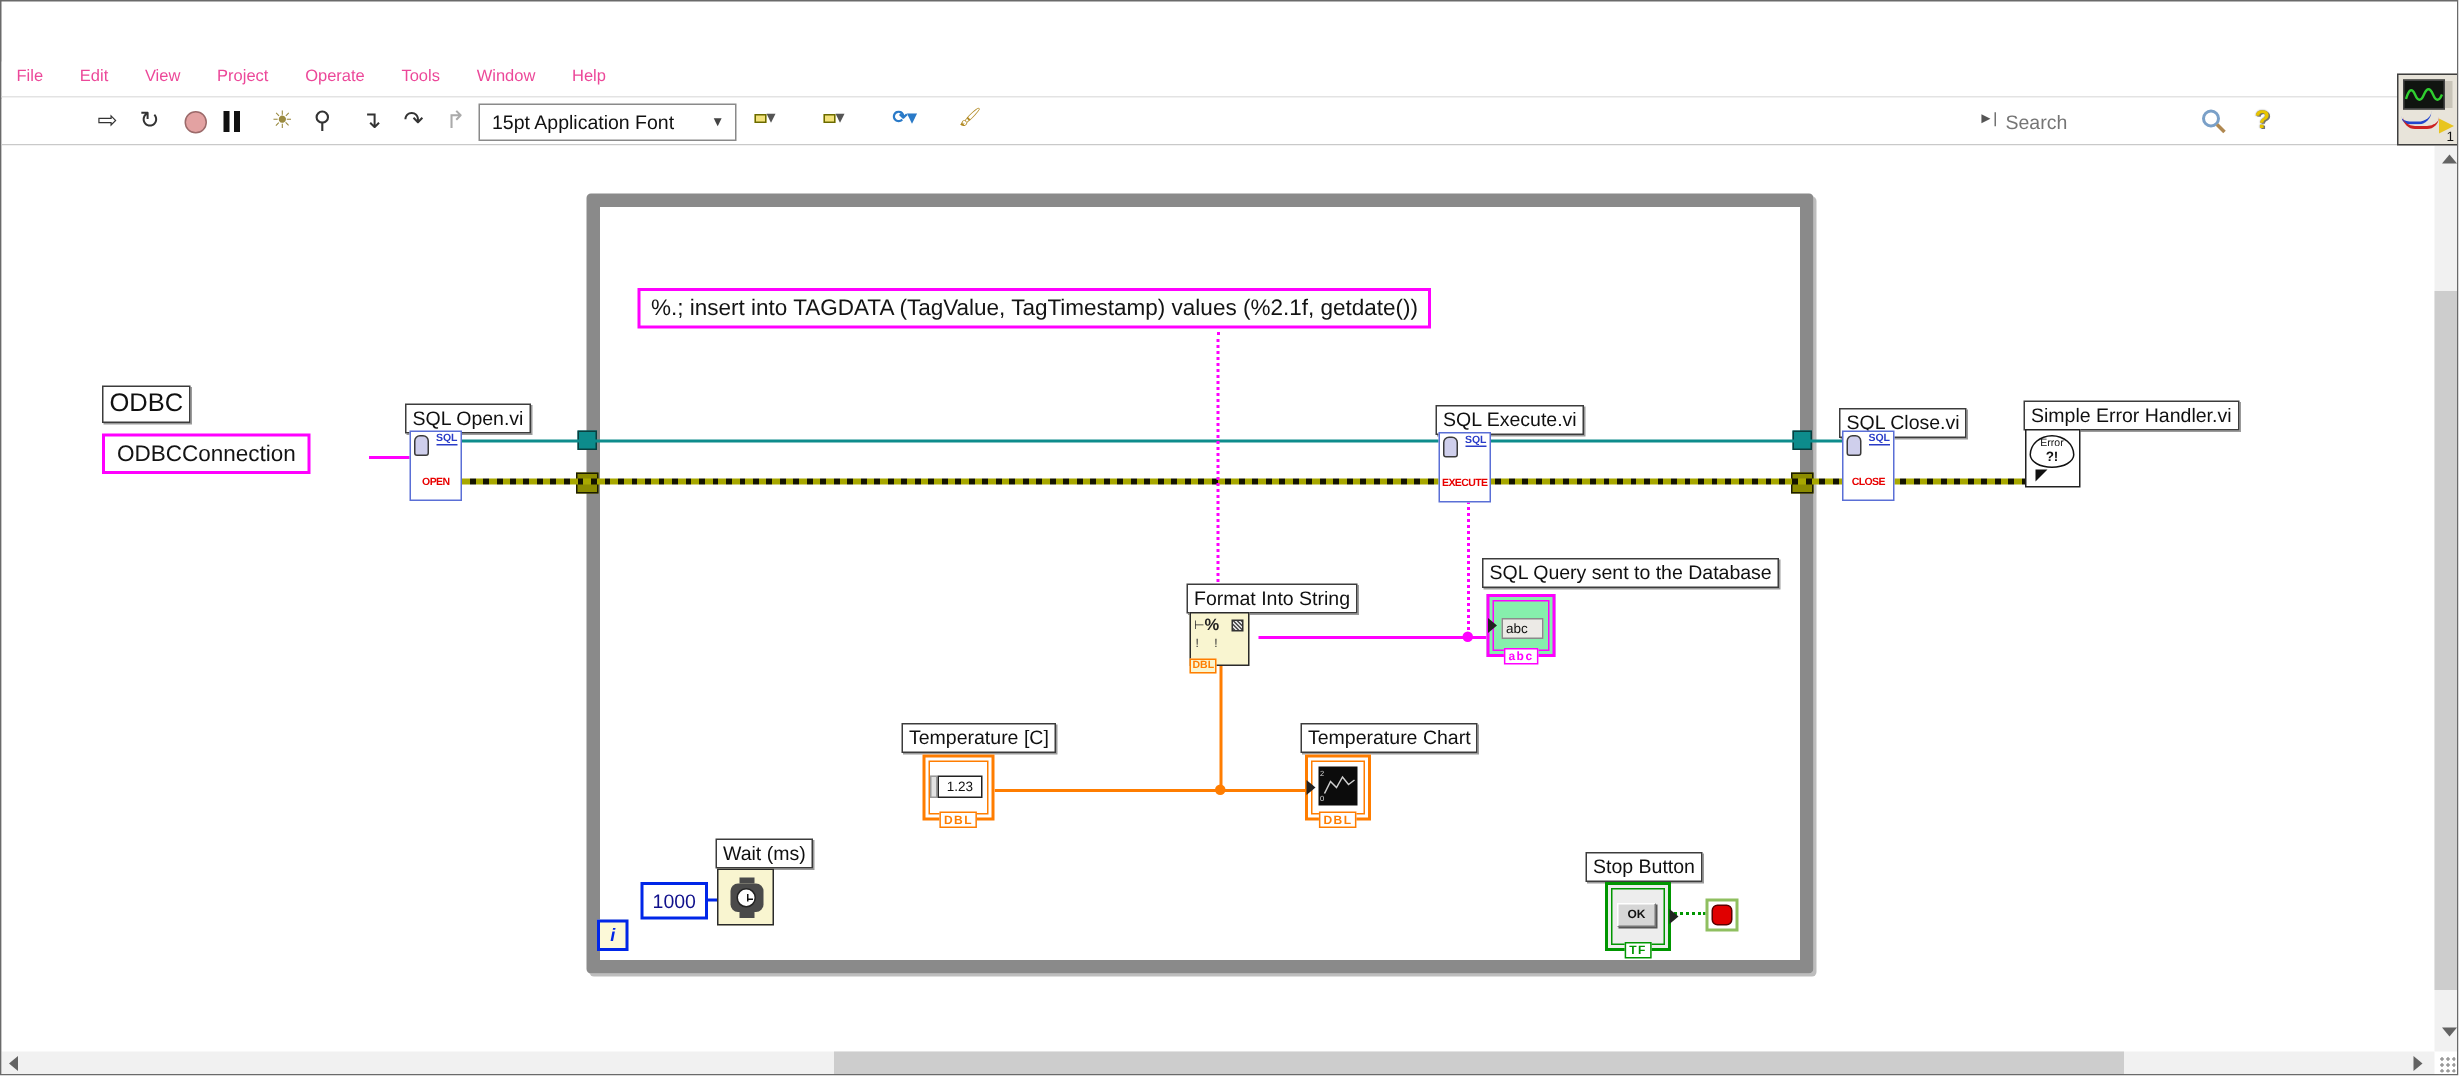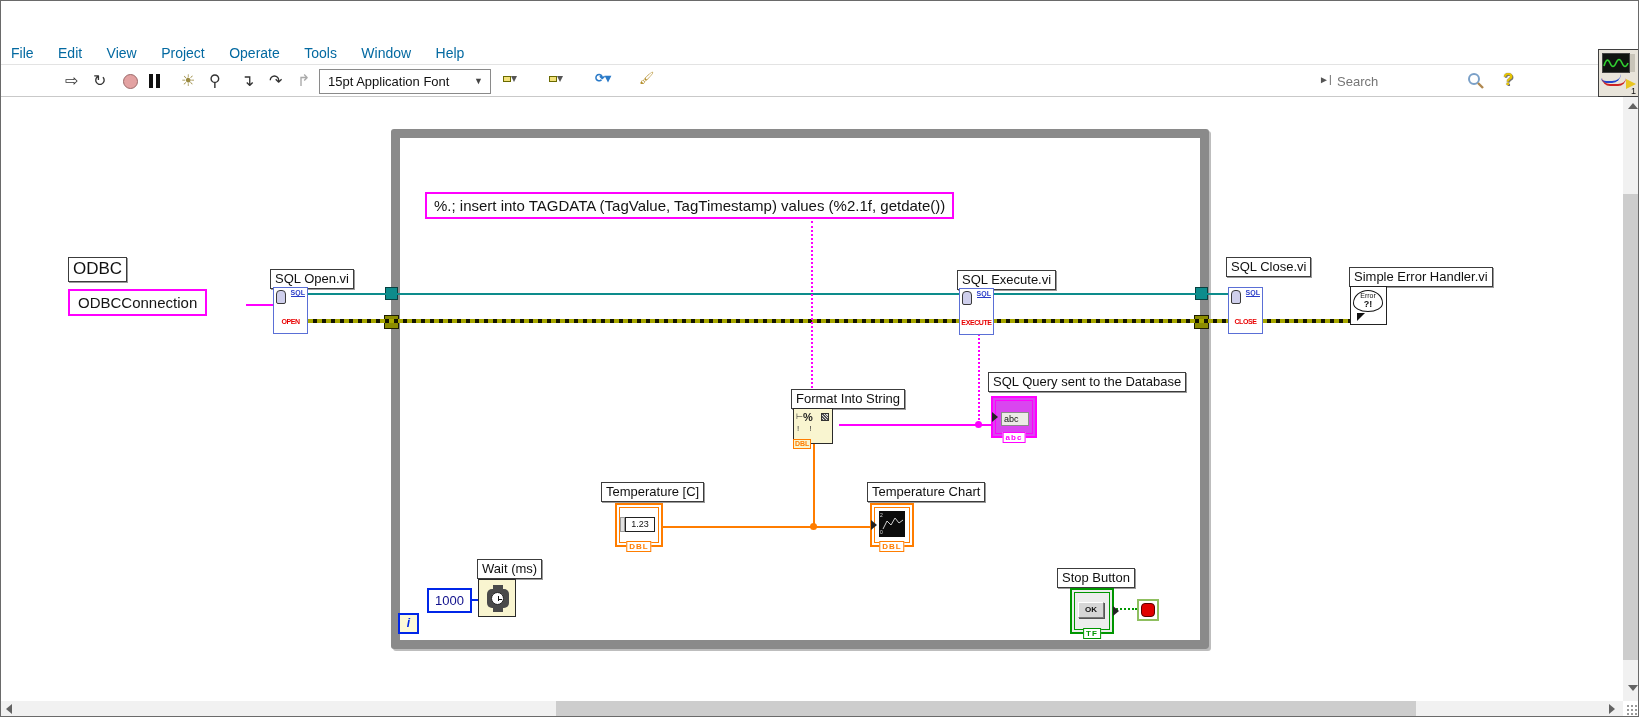--- a/index.html
+++ b/index.html
@@ -8,21 +8,21 @@
 
   
   #titlebar { position:absolute; left:0; top:0; width:100%; height:40px; background:#ffffff; }
   #lv-icon { position:absolute; left:12px; top:9px; width:23px; height:23px; background:#3a3a3a; border-radius:3px; }
   #lv-icon .tri { position:absolute; left:7px; top:5px; width:0; height:0; border-left:10px solid #f5c518; border-top:6px solid transparent; border-bottom:6px solid transparent; }
   #title-text { position:absolute; left:44px; top:12px; font-size:13px; color:#111; }
   .wbtn { position:absolute; top:0; width:47px; height:40px; text-align:center; line-height:40px; font-size:15px; color:#333; }
   #btn-min { left:1468px; } #btn-max { left:1525px; } #btn-close { left:1585px; }
 
   #menubar { position:absolute; left:0; top:40px; width:1597px; height:24px; background:#fff; border-bottom:1px solid #e3e3e3; }
-  .menu-item { display:inline-block; padding:4px 10px 3px 10px; font-size:14px; color:#0369a1; }
+  .menu-item { display:inline-block; padding:4px 10px 3px 10px; font-size:11px; color:#ec4899; }
 
   #toolbar { position:absolute; left:0; top:65px; width:1597px; height:31px; background:#fff; border-bottom:1px solid #c9c9c9; }
   .tbi { position:absolute; top:4px; height:22px; }
   .glyph { font-size:16px; color:#333; line-height:22px; }
   #abort-icon { left:122px; top:8px; width:15px; height:15px; background:#e3a2a2; border:1px solid #9c6a6a; border-radius:50%; }
   .pausebar { position:absolute; top:8px; width:4px; height:14px; background:#111; }
   #font-box { position:absolute; left:318px; top:3px; width:172px; height:25px; border:1px solid #8a8a8a; font-size:13px; color:#111; line-height:23px; padding-left:8px; background:#fff; }
   #font-box .dd { position:absolute; right:7px; top:0px; font-size:9px; color:#444; }
   .dd-btn { position:absolute; top:5px; font-size:12px; color:#555; }
   .mini-sq { display:inline-block; width:8px; height:6px; background:#f3e27a; border:1px solid #6a6a00; vertical-align:middle; }
@@ -100,21 +100,21 @@
   .term .inner { position:absolute; left:2px; top:2px; right:2px; bottom:2px; border:1px solid; }
   .type-chip { position:absolute; left:50%; transform:translateX(-50%); bottom:-7px; font-size:8px; font-weight:bold; background:#fff; border:1px solid; padding:0 2px; line-height:9px; letter-spacing:1px; }
   .out-arrow { position:absolute; right:-7px; top:50%; margin-top:-5px; width:0; height:0; border-left:6px solid #222; border-top:5px solid transparent; border-bottom:5px solid transparent; }
   .in-arrow { position:absolute; left:-1px; top:50%; margin-top:-5px; width:0; height:0; border-left:6px solid #222; border-top:5px solid transparent; border-bottom:5px solid transparent; }
 
   #temp-ctl .disp { position:absolute; left:8px; top:12px; width:30px; height:15px; border:1px solid #222; background:#fff; font-size:9px; line-height:13px; text-align:center; color:#111; }
   #temp-ctl .spin { position:absolute; left:3px; top:12px; width:5px; height:15px; background:#e2e2e2; border:1px solid #999; }
 
   #chart-icon { position:absolute; left:7px; top:6px; width:26px; height:26px; background:#0c0c0c; }
 
-  #abc-ind { background:#d946ef; }
+  #abc-ind { background:#86efac; }
   #abc-ind .field { position:absolute; left:8px; top:14px; width:28px; height:14px; background:#eceae6; border:1px solid #8a8a8a; font-size:9px; line-height:12px; padding-left:2px; color:#111; }
   #abc-ind .chip { color:#ff00ff; border-color:#ff00ff; }
 
   #stop-term { background:#ededed;margin-left:11px; }
   #stop-term .okbtn { position:absolute; left:6px; top:12px; width:26px; height:16px; background:#d6d6d6; border:1px solid #777; border-top-color:#fff; border-left-color:#fff; box-shadow:1px 1px 0 #555; font-size:8px; font-weight:bold; text-align:center; line-height:14px; color:#111; }
 
   #cond-term { position:absolute; left:1136px; top:502px; width:22px; height:22px; border:2px solid #8fbf60; background:#fff; z-index:4; }
   #cond-term .stopc { position:absolute; left:2px; top:2px; width:14px; height:14px; background:#e00000; border:1px solid #5c0000; border-radius:4px; }
 
   #iter-term { position:absolute; left:397px; top:516px; width:21px; height:21px; border:2px solid #0026e8; background:#fcf9d8; color:#0026e8; font-size:12px; font-style:italic; font-weight:bold; text-align:center; line-height:17px; z-index:4; }
@@ -230,21 +230,21 @@
       <div class="act">OPEN</div>
     </div>
 
     <div class="lbl" style="left:956px; top:173px;">SQL Execute.vi</div>
     <div class="sqlnode" style="left:958px; top:191px;">
       <div class="cyl"></div>
       <div class="sql">SQL</div>
       <div class="act">EXECUTE</div>
     </div>
 
-    <div class="lbl" style="left:1225px; top:160px;">SQL Close.vi</div>
+    <div class="lbl" style="left:1225px; top:175px;">SQL Close.vi</div>
     <div class="sqlnode" style="left:1227px; top:190px;">
       <div class="cyl"></div>
       <div class="sql">SQL</div>
       <div class="act">CLOSE</div>
     </div>
 
     <div class="lbl" style="left:1348px; top:170px;">Simple Error Handler.vi</div>
     <div id="err-node">
       <div class="bubble">
         <div class="l1">Error</div>

